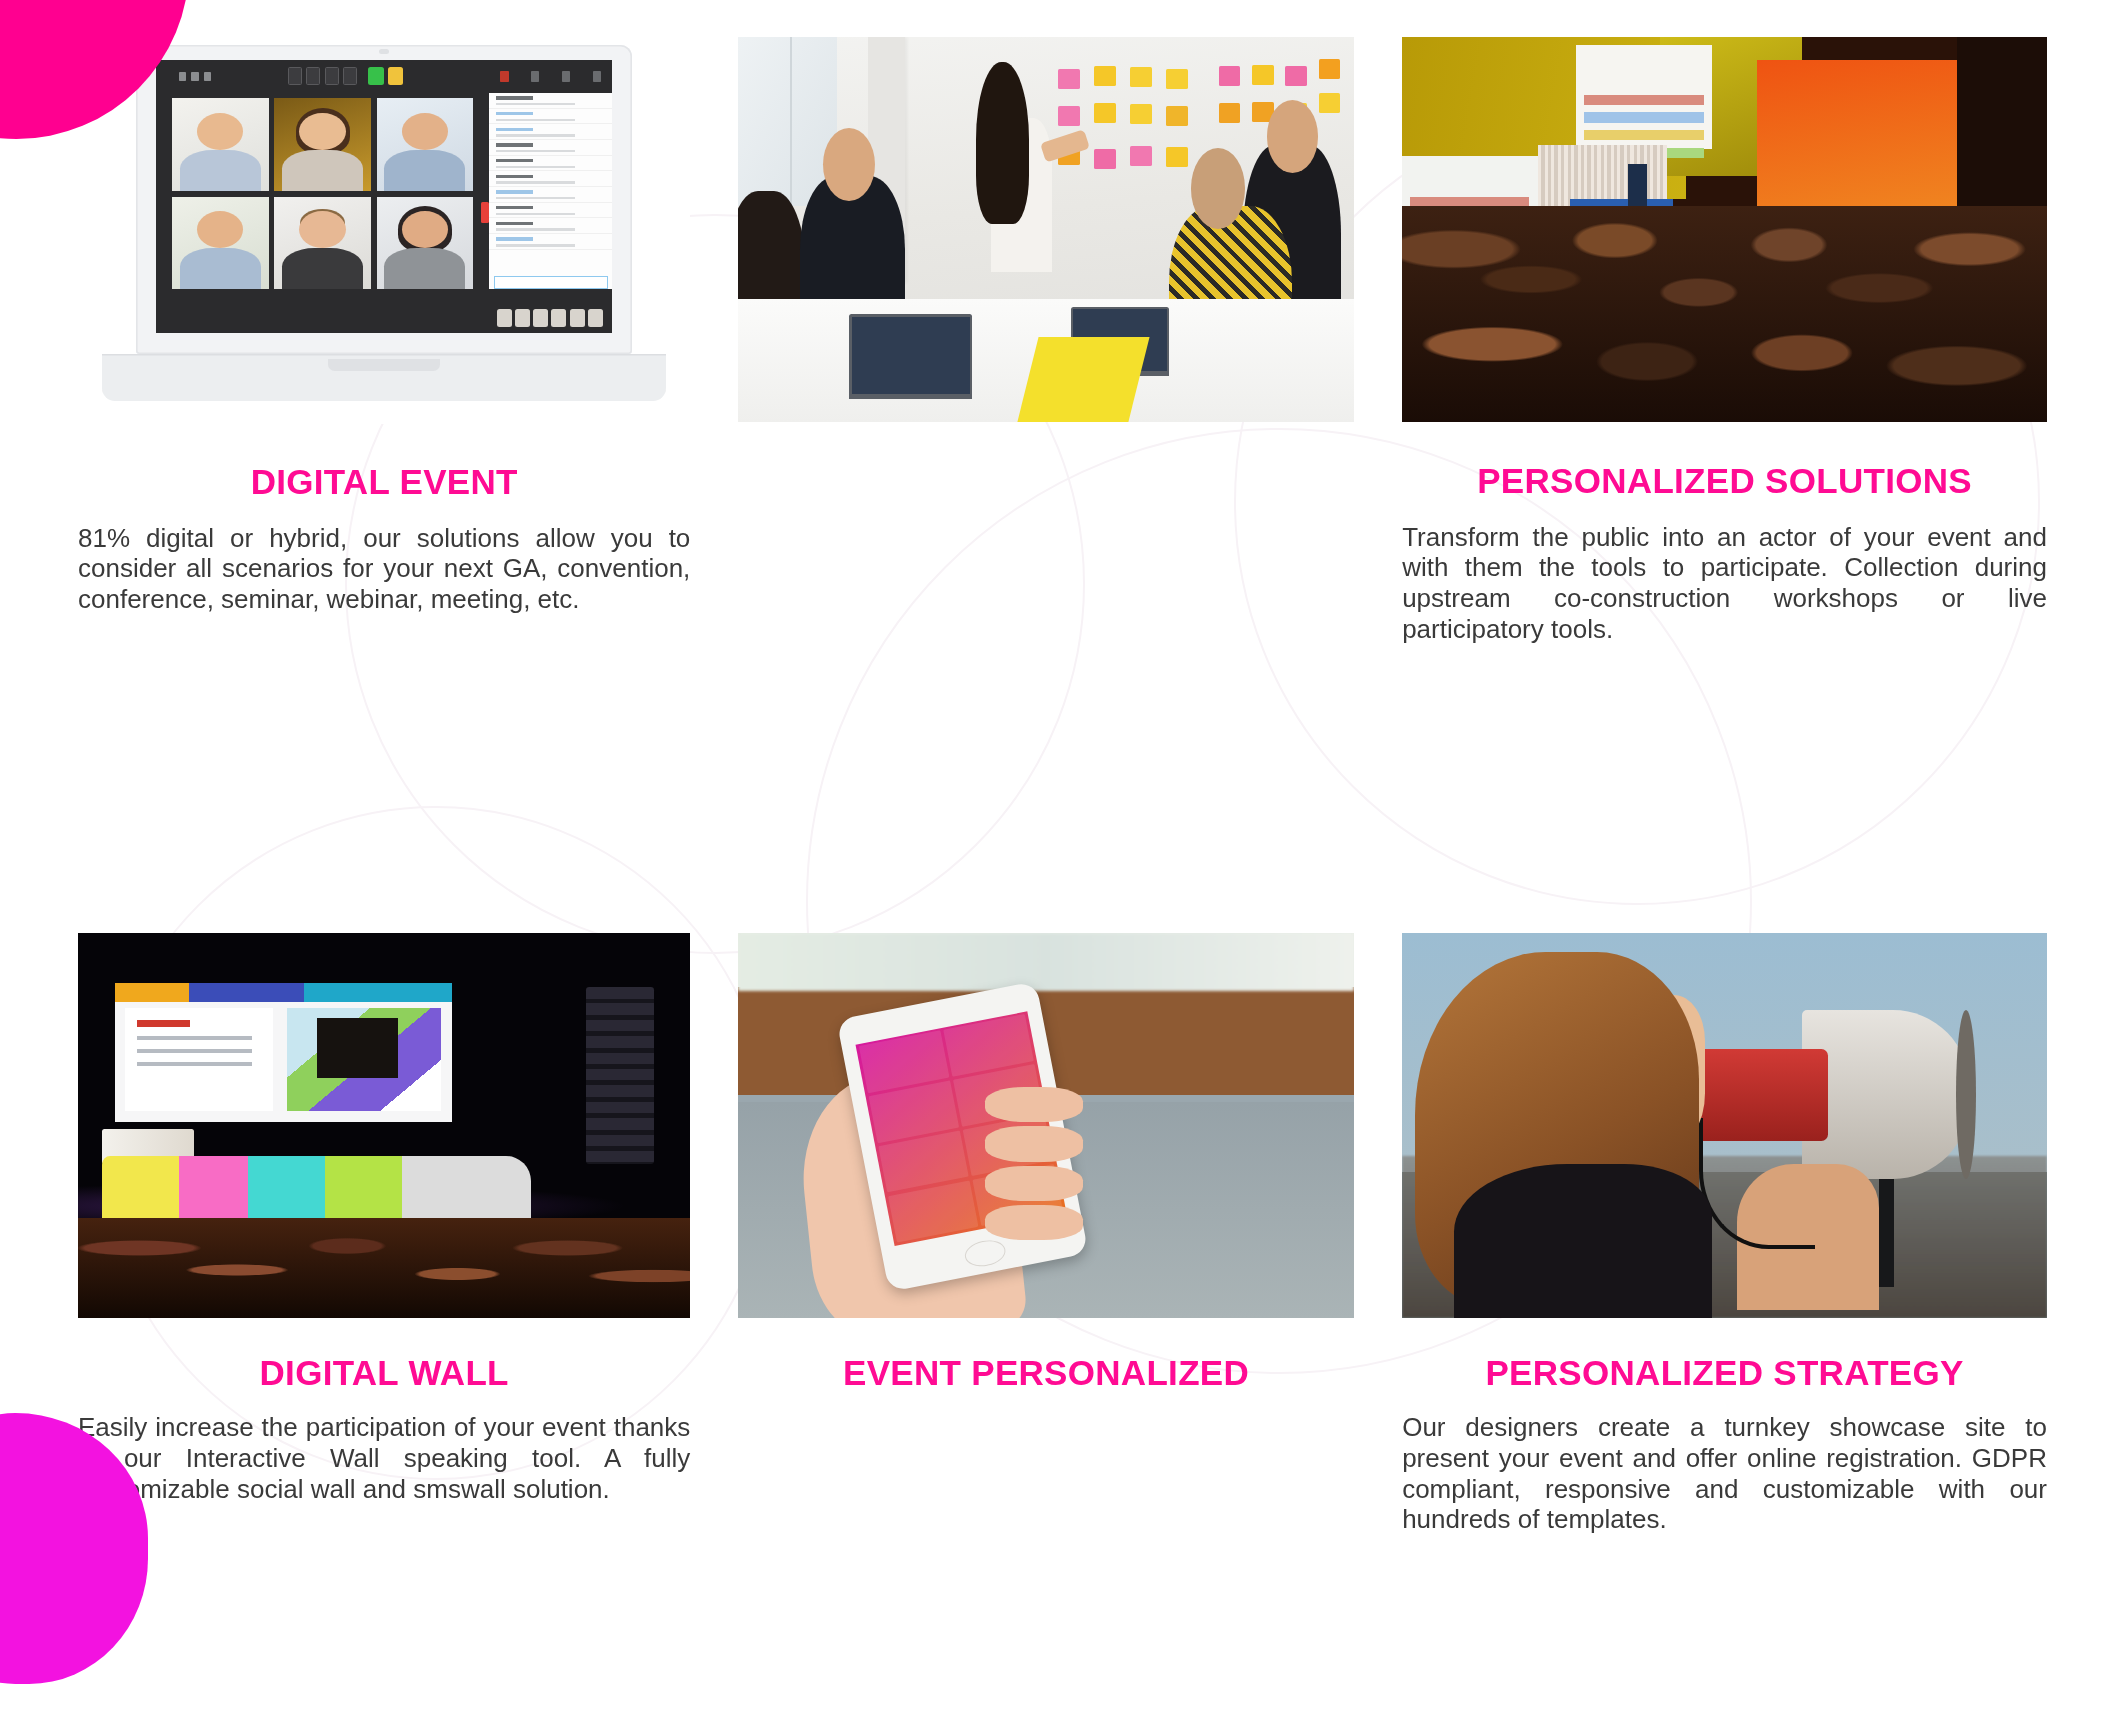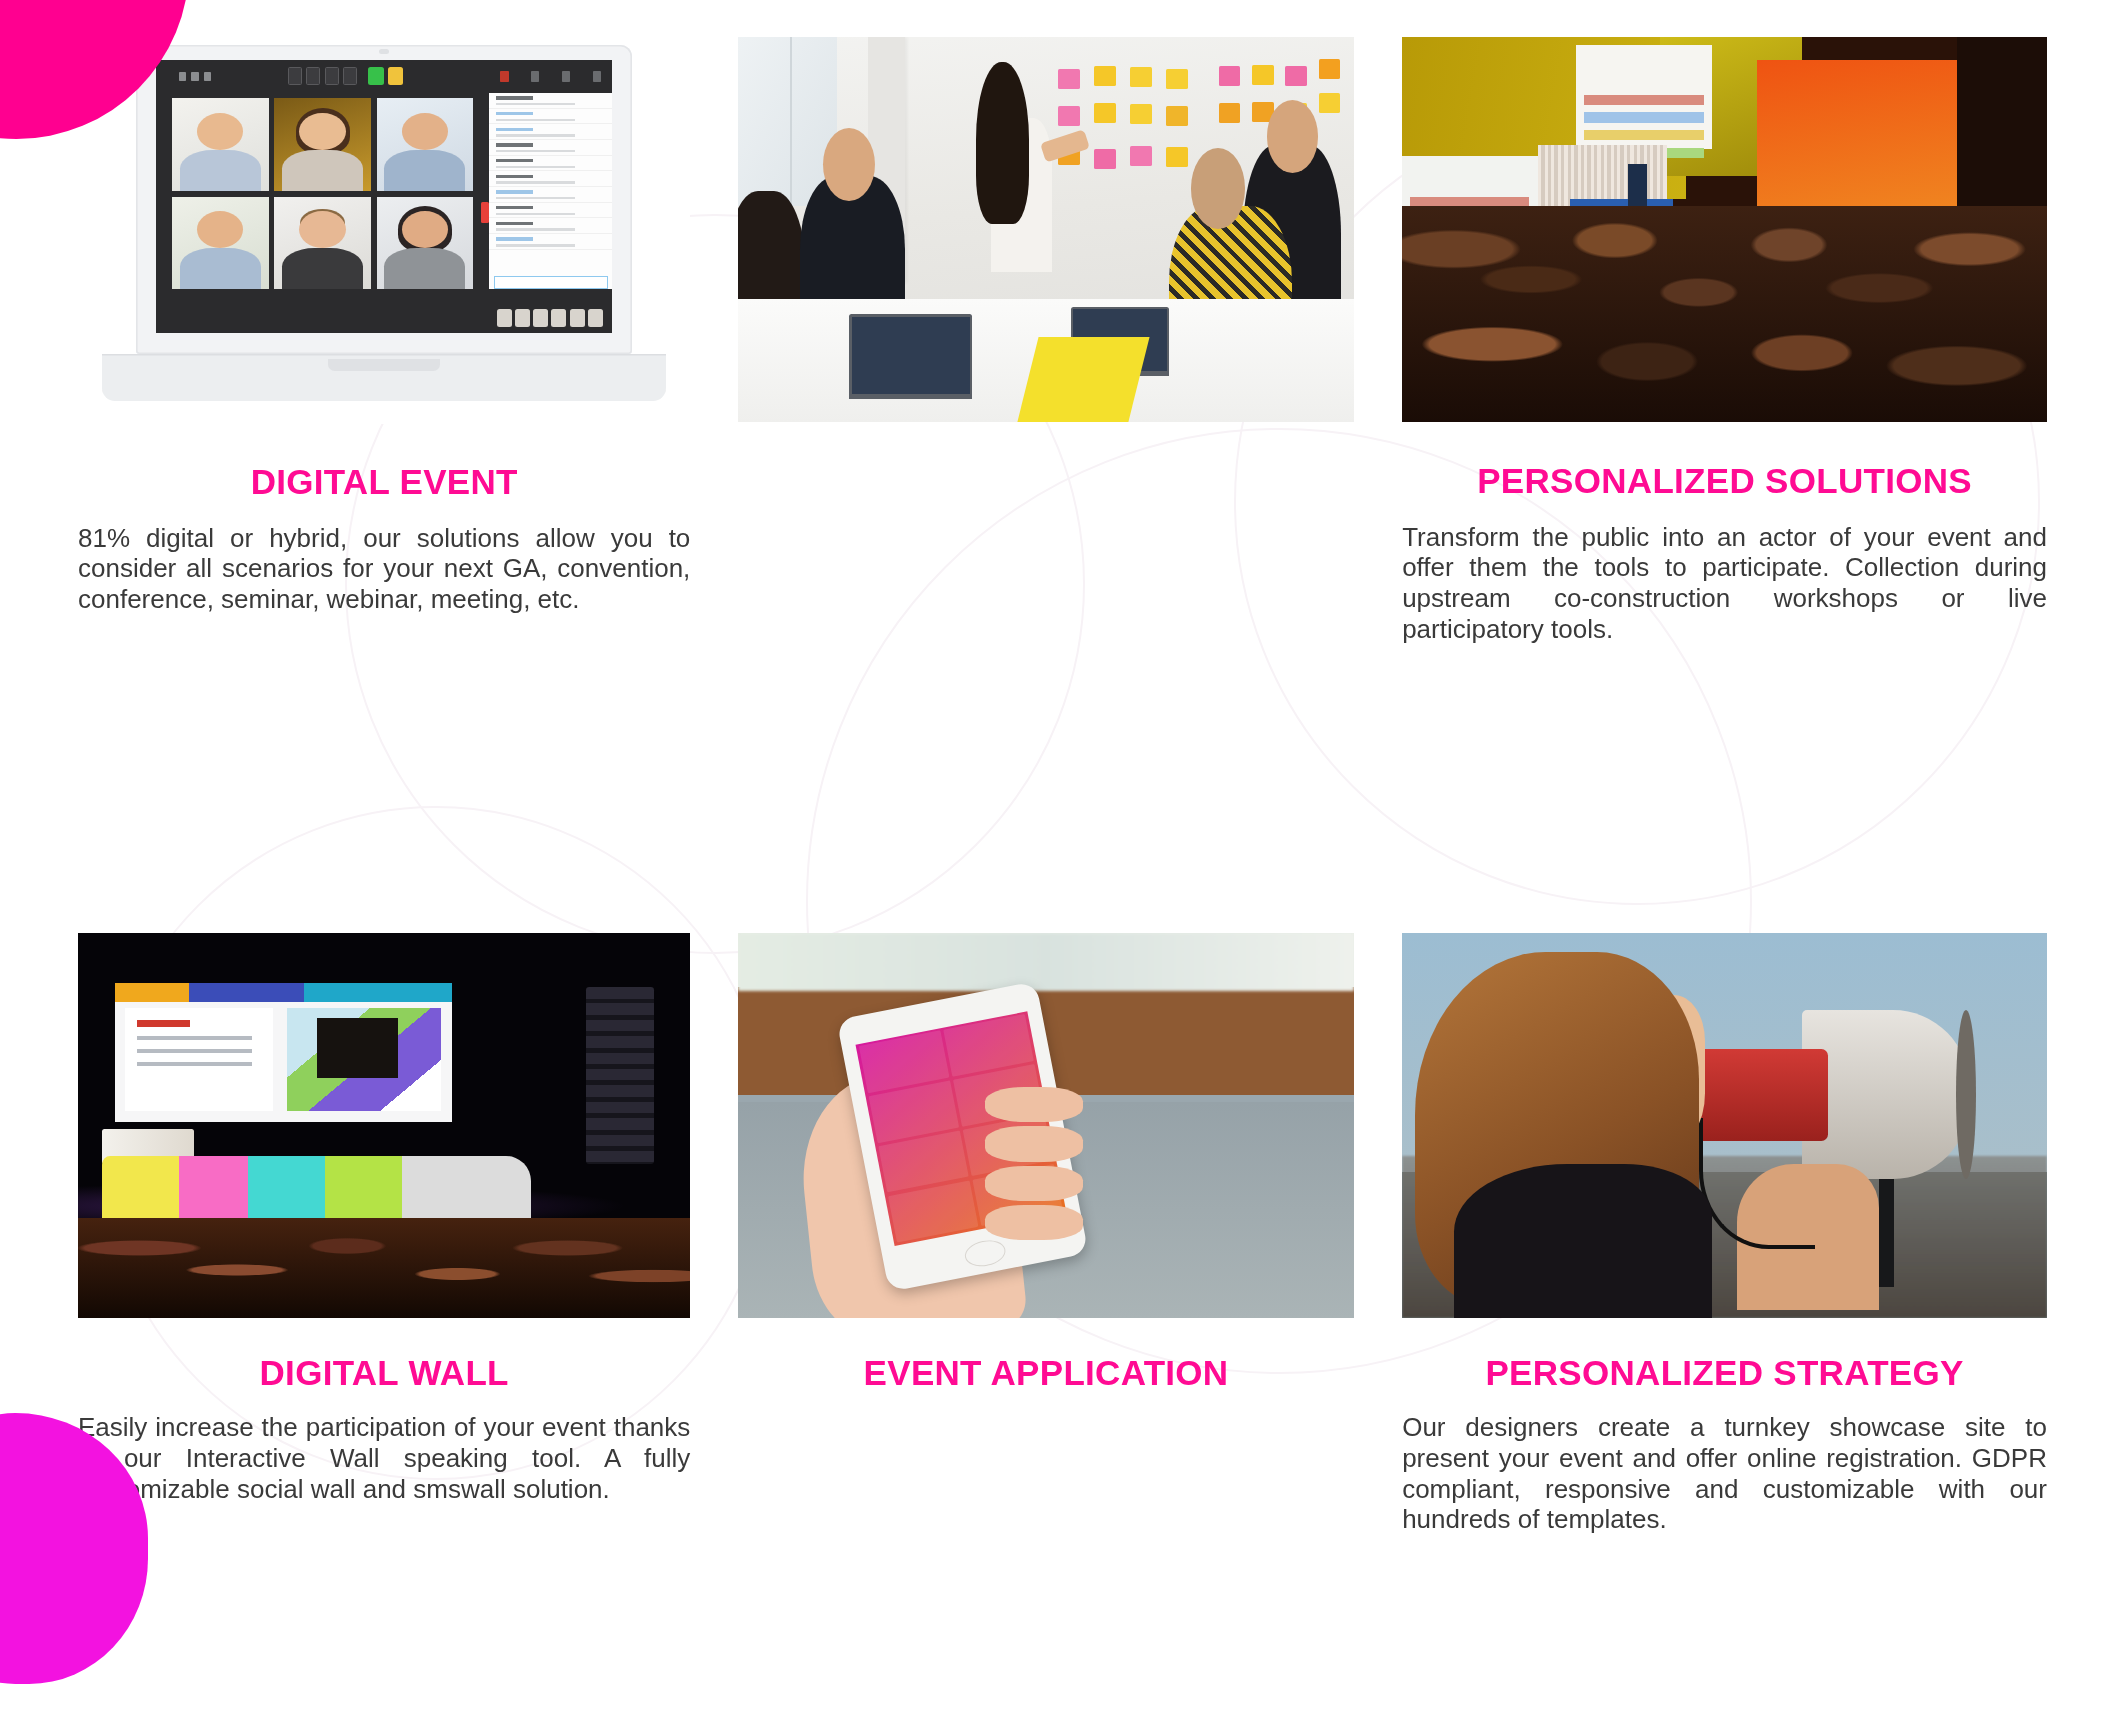--- a/index.html
+++ b/index.html
@@ -532,21 +532,21 @@
               <div style="background:#a9d87e"></div>
             </div>
           </div>
           <div class="curtain"></div>
           <div class="stagebox"></div>
           <div class="speaker"></div>
           <div class="crowd"></div>
         </div>
       </div>
       <div class="card-title two-line">PERSONALIZED SOLUTIONS</div>
-      <div class="card-body">Transform the public into an actor of your event and offer them the tools to participate. Collection during upstream co-construction workshops or live participatory tools.</div>
+      <div class="card-body">Transform the public into an actor of your event and with them the tools to participate. Collection during upstream co-construction workshops or live participatory tools.</div>
     </div>
 
     <div class="cell c1 row2">
       <div class="thumb">
         <div class="sw photo">
           <div class="speakers"></div>
           <div class="bigscreen">
             <div class="bs-band"></div>
             <div class="bs-left">
               <div class="chip"></div>
@@ -588,21 +588,21 @@
             <div class="home"></div>
           </div>
           <div class="fingers">
               <i></i>
               <i></i>
               <i></i>
               <i></i>
             </div>
         </div>
       </div>
-      <div class="card-title">EVENT APPLICATION</div>
+      <div class="card-title">EVENT PERSONALIZED</div>
     </div>
 
     <div class="cell c3 row2">
       <div class="thumb">
         <div class="mg photo">
           <div class="sky"></div>
           <div class="blurbg"></div>
           <div class="stand"></div>
           <div class="mega-horn"></div>
           <div class="mega-body"></div>

